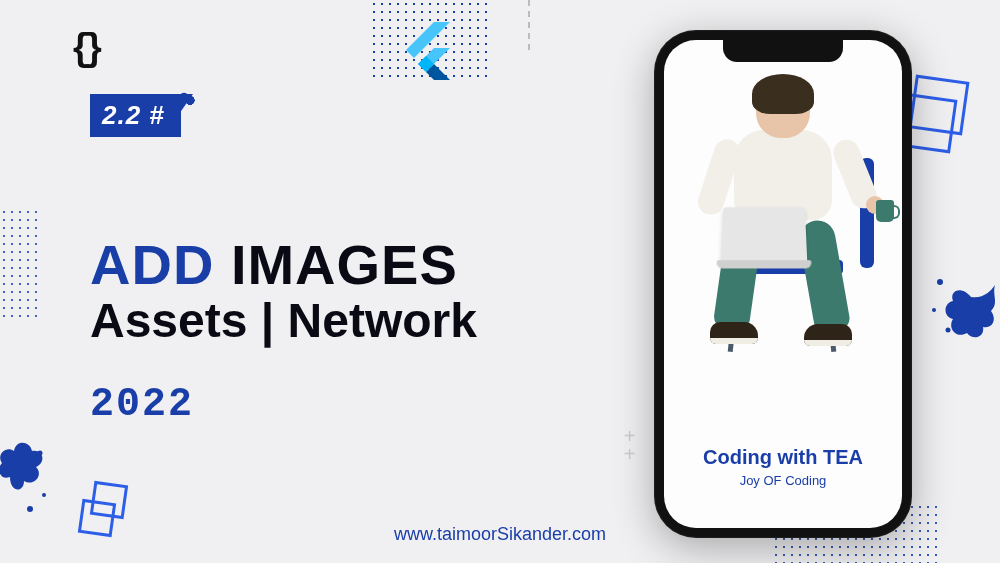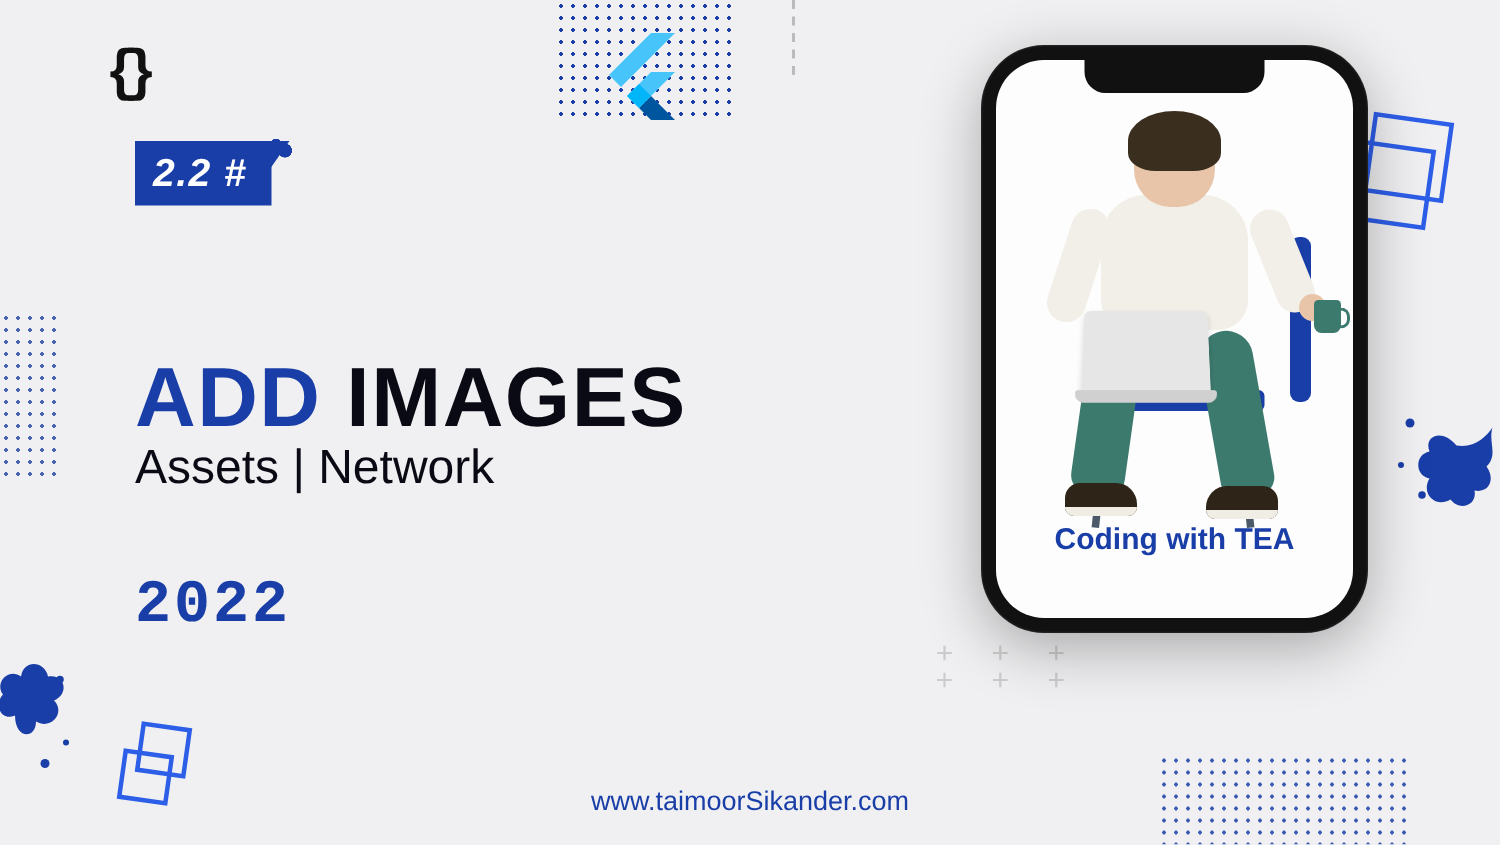--- a/index.html
+++ b/index.html
@@ -19,24 +19,24 @@
     .logo-text { display: flex; flex-direction: column; line-height: 1; }
     .logo-line1 { font-size: 14px; font-weight: 800; letter-spacing: 2px; color: #111; }
     .logo-line2 { font-size: 14px; font-weight: 800; letter-spacing: 2px; color: #111; margin-top: 2px; }
     .logo-tag { font-size: 5px; letter-spacing: 1px; color: #555; margin-top: 3px; }
     .badge { position: absolute; top: 94px; left: 90px; background: #1a3ea8; color: #fff; padding: 6px 16px 6px 12px; font-weight: 800; font-size: 26px; font-style: italic; letter-spacing: 1px; display: flex; align-items: center; }
     .badge::after { content: ''; position: absolute; right: -12px; top: 0; width: 0; height: 0; border-top: 0 solid transparent; border-bottom: 20px solid transparent; border-left: 14px solid #1a3ea8; }
     .badge-brush { position: absolute; right: -18px; top: -2px; width: 30px; height: 14px; background: radial-gradient(circle at 30% 50%, #1a3ea8 20%, transparent 21%), radial-gradient(circle at 50% 30%, #1a3ea8 20%, transparent 21%), radial-gradient(circle at 70% 60%, #1a3ea8 20%, transparent 21%); }
     .headline { position: absolute; top: 232px; left: 90px; }
     .headline-1 { font-size: 56px; font-weight: 900; letter-spacing: 1px; color: #0a0a14; }
     .headline-1 .accent { color: #1a3ea8; }
-    .headline-2 { font-size: 32px; font-weight: 400; color: #0a0a14; margin-top: -4px; }
+    .headline-2 { font-size: 48px; font-weight: 700; color: #0a0a14; margin-top: -4px; }
     .year { position: absolute; top: 382px; left: 90px; font-family: 'Courier New', monospace; font-size: 40px; font-weight: 700; color: #1a3ea8; letter-spacing: 2px; }
     .url { position: absolute; bottom: 18px; left: 50%; transform: translateX(-50%); color: #1a3ea8; font-size: 18px; font-weight: 500; }
-    .phone { position: absolute; top: 30px; right: 88px; width: 258px; height: 392px; background: #111; border-radius: 42px; padding: 10px; box-shadow: 0 10px 40px rgba(0,0,0,0.3), inset 0 0 2px rgba(255,255,255,0.2); }
+    .phone { position: absolute; top: 30px; right: 88px; width: 258px; height: 508px; background: #111; border-radius: 42px; padding: 10px; box-shadow: 0 10px 40px rgba(0,0,0,0.3), inset 0 0 2px rgba(255,255,255,0.2); }
     .phone-screen { width: 100%; height: 100%; background: #fdfdfd; border-radius: 32px; position: relative; overflow: hidden; }
     .notch { position: absolute; top: 0; left: 50%; transform: translateX(-50%); width: 120px; height: 22px; background: #111; border-radius: 0 0 14px 14px; z-index: 10; }
     .phone-content { position: absolute; bottom: 40px; left: 0; right: 0; text-align: center; }
     .phone-title { color: #1a3ea8; font-size: 20px; font-weight: 700; }
     .phone-sub { color: #1a3ea8; font-size: 13px; font-weight: 500; margin-top: 4px; }
     .character { position: absolute; top: 38px; left: 50%; transform: translateX(-50%); width: 210px; height: 300px; }
     .head { position: absolute; top: 4px; left: 50%; transform: translateX(-50%); width: 54px; height: 56px; background: #e8c5a8; border-radius: 50% 50% 45% 45%; }
     .hair { position: absolute; top: -8px; left: -4px; width: 62px; height: 40px; background: #3a2e1f; border-radius: 50% 50% 30% 30%; }
     .torso { position: absolute; top: 52px; left: 50%; transform: translateX(-50%); width: 98px; height: 90px; background: #f2efe8; border-radius: 30px 30px 20px 20px; }
     .arm-l { position: absolute; top: 60px; left: 28px; width: 26px; height: 78px; background: #f2efe8; border-radius: 14px; transform: rotate(18deg); }
@@ -158,15 +158,16 @@
         <div class="leg-r"></div>
       <div class="shoe-l"></div>
         <div class="shoe-r"></div>
       <div class="laptop"></div>
       <div class="head">
           <div class="hair"></div>
         </div>
     </div>
     <div class="phone-content">
       <div class="phone-title">Coding with TEA</div>
+      <div class="phone-sub">Joy OF Coding</div>
     </div>
   </div>
 </div>
 
 </body></html>

